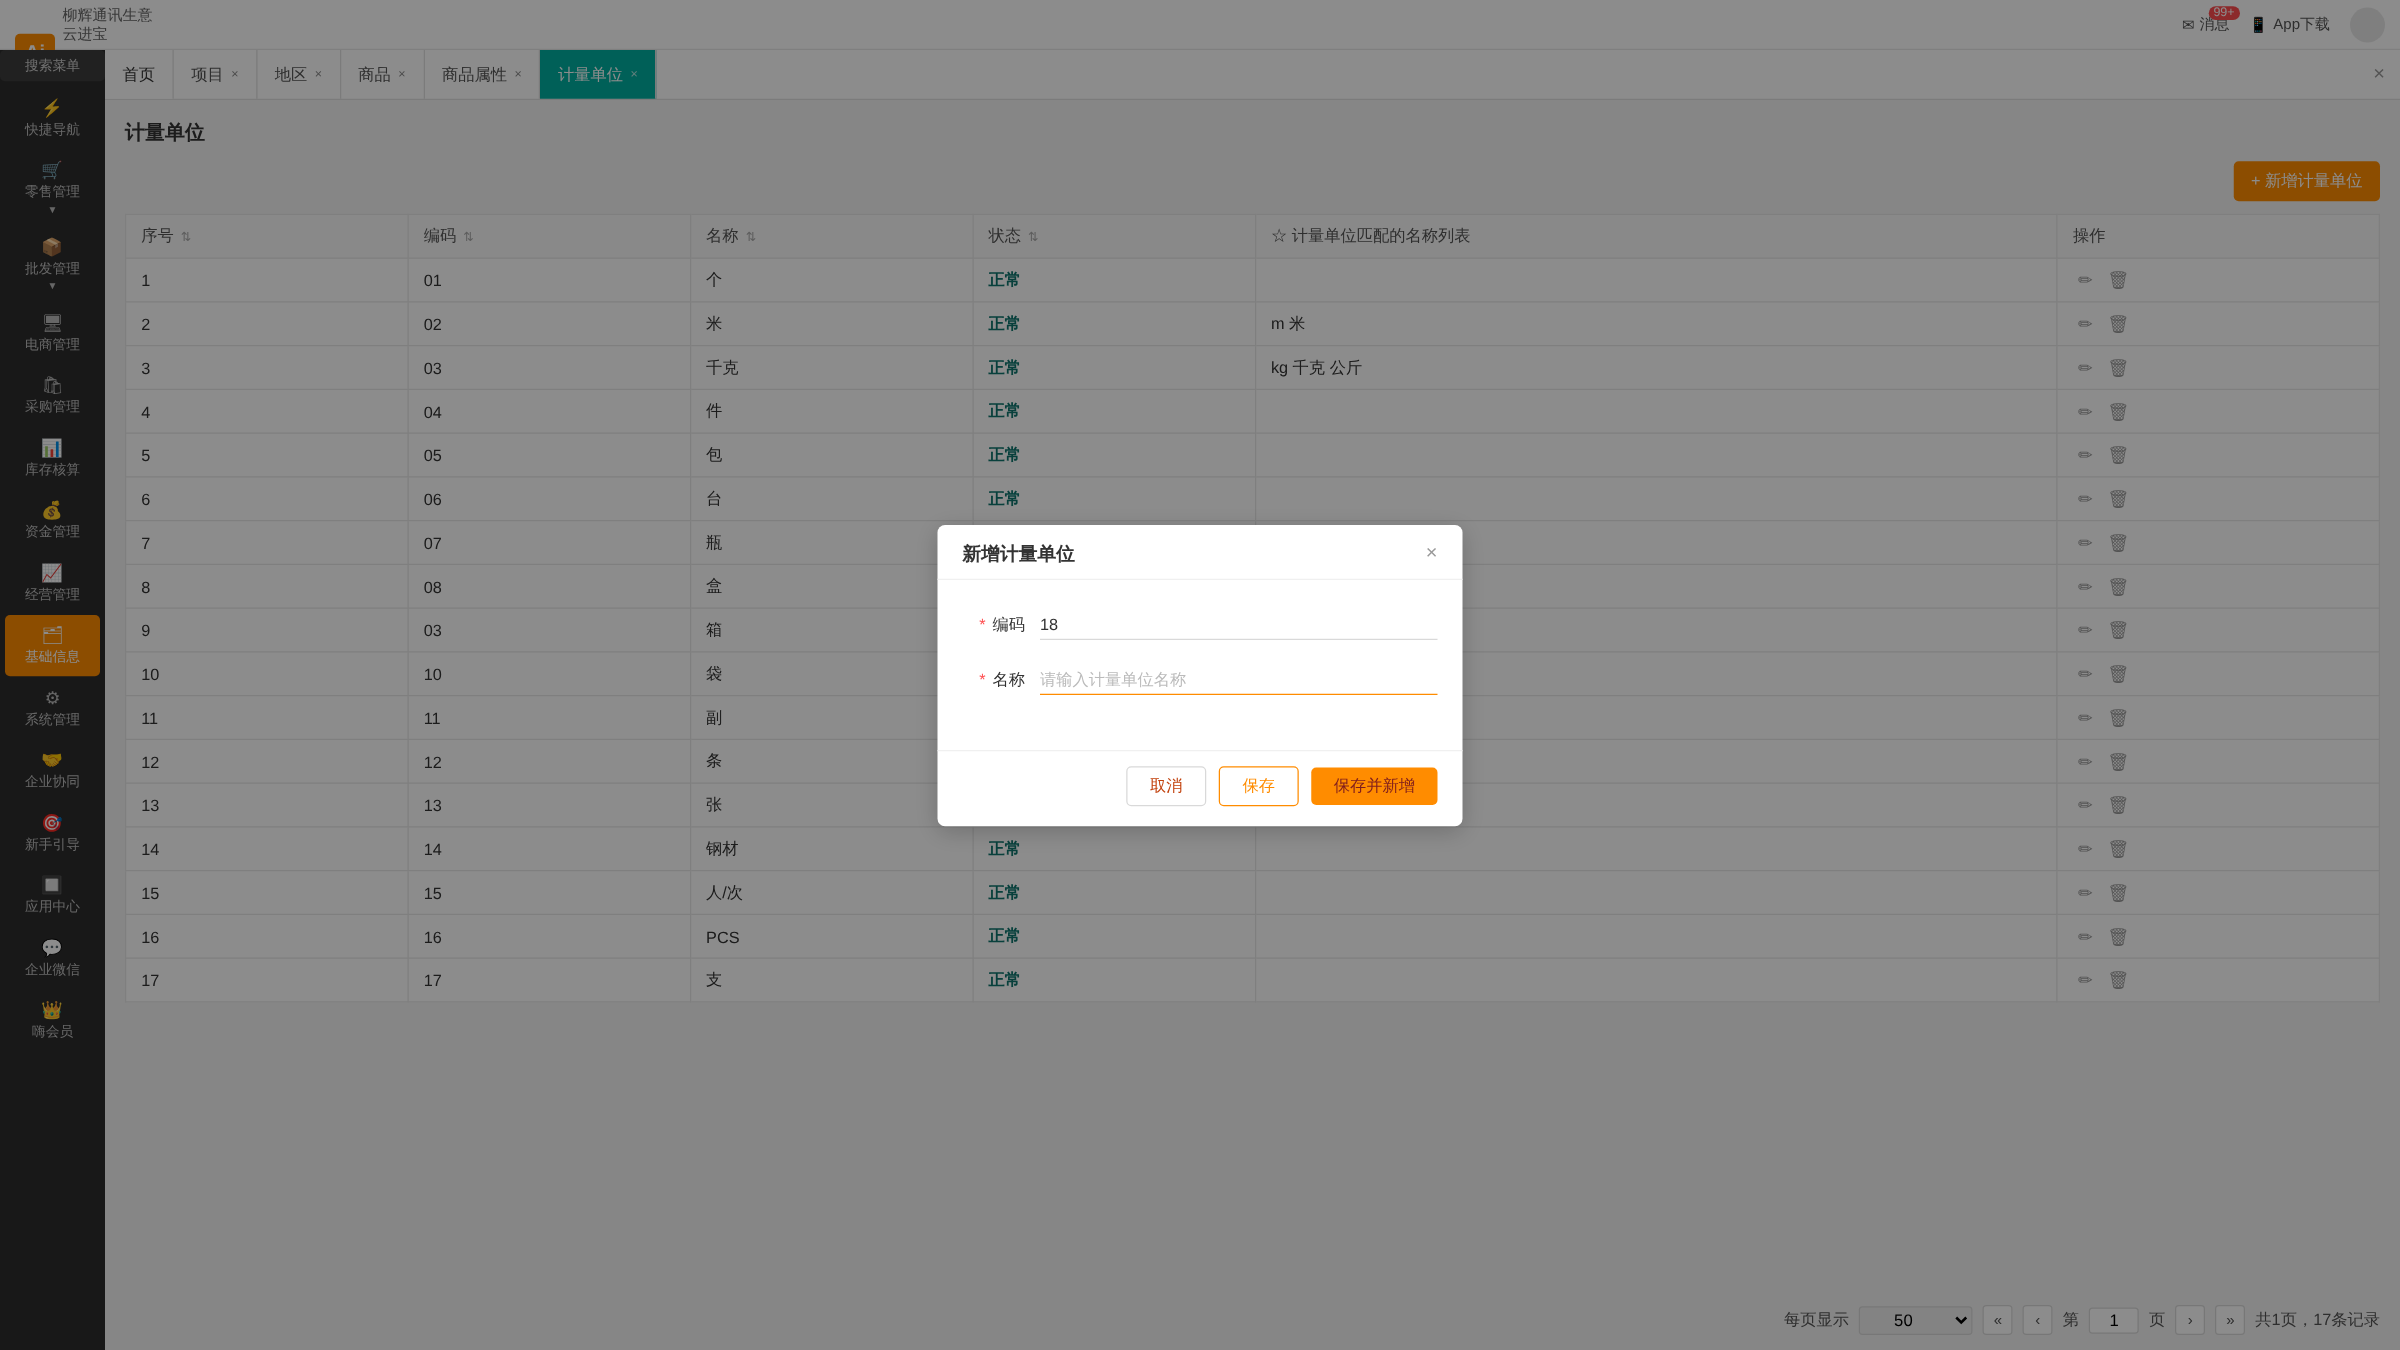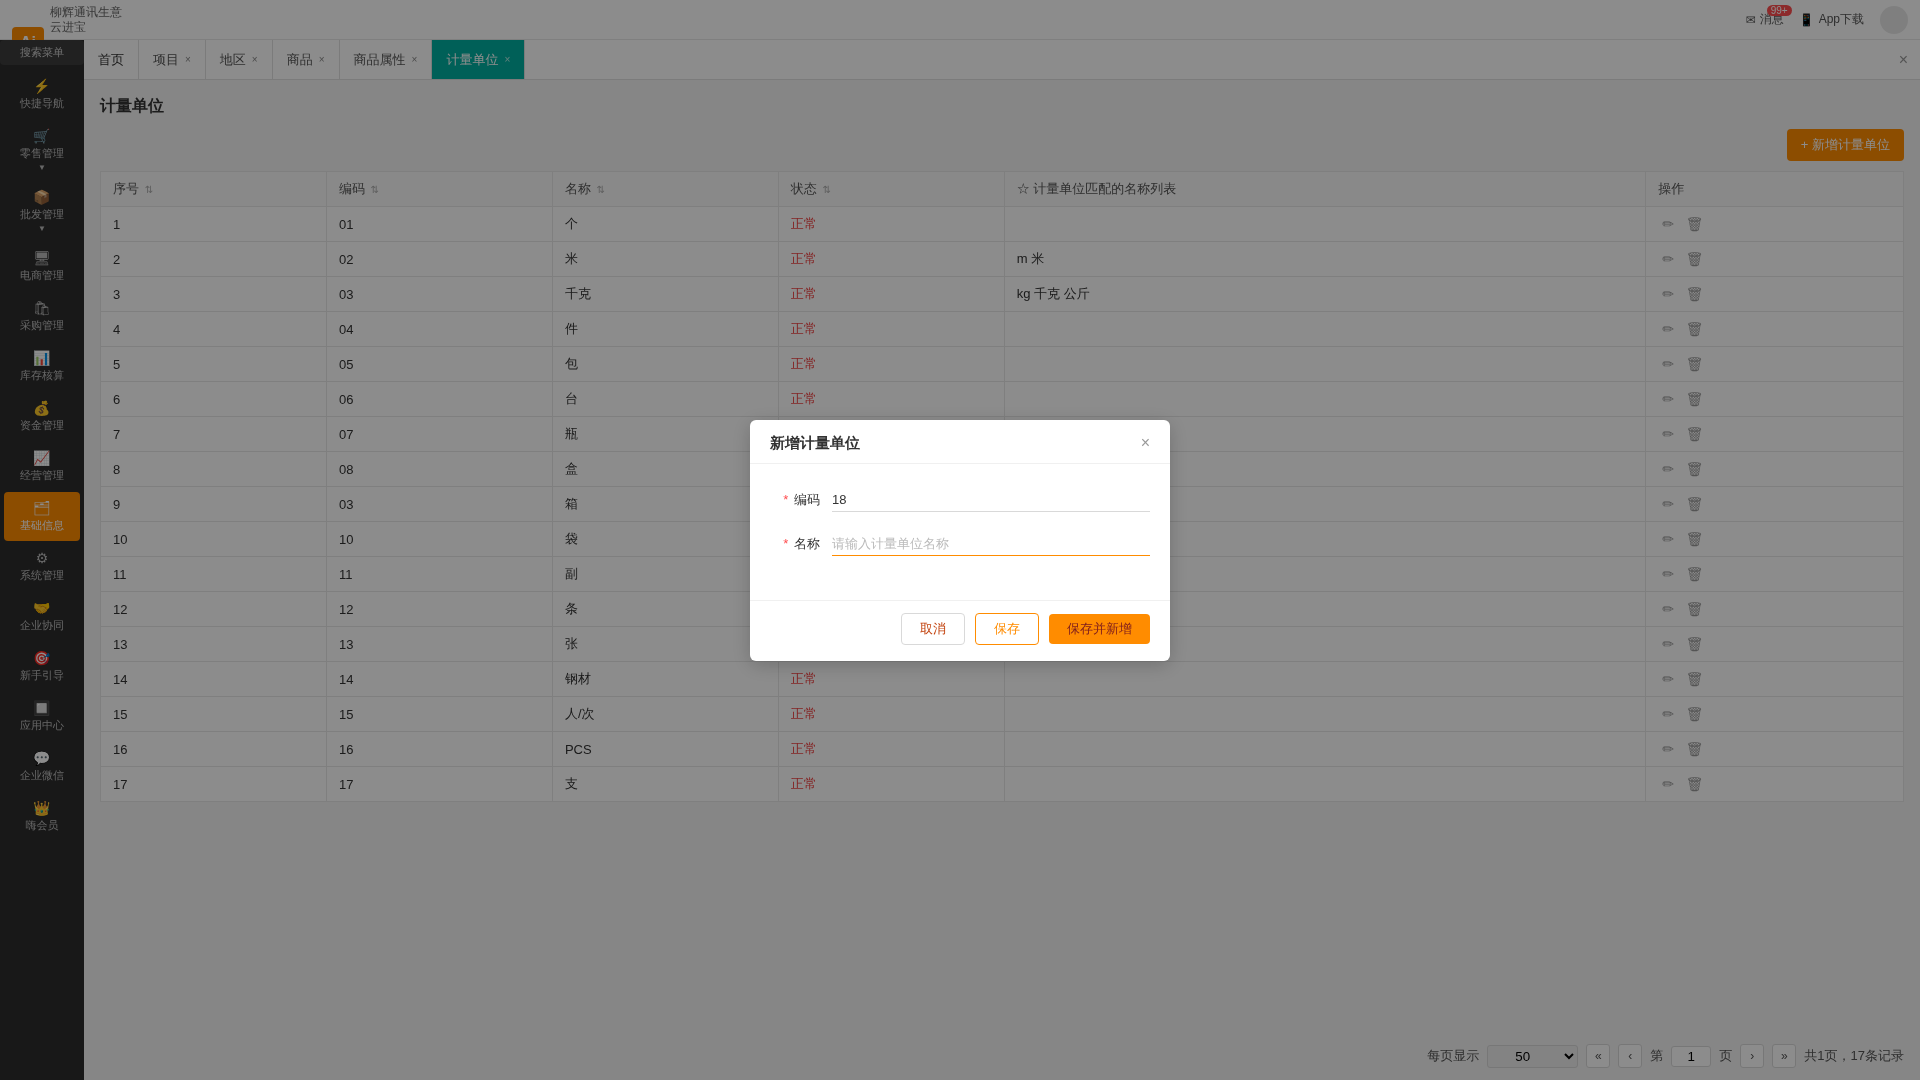--- a/index.html
+++ b/index.html
@@ -46,21 +46,21 @@
     .page-title { font-size: 16px; font-weight: bold; color: #333; margin-bottom: 12px; }
 
     
     .table-toolbar { display: flex; justify-content: flex-end; margin-bottom: 10px; }
     .btn-add { background: #ff8c00; color: white; border: none; padding: 7px 14px; border-radius: 4px; cursor: pointer; font-size: 13px; }
 
     
     .data-table { width: 100%; border-collapse: collapse; background: #fff; }
     .data-table th { background: #fafafa; border: 1px solid #e8e8e8; padding: 8px 12px; text-align: left; font-weight: normal; color: #555; font-size: 13px; white-space: nowrap; }
     .data-table td { border: 1px solid #e8e8e8; padding: 7px 12px; font-size: 13px; color: #333; }
-    .status-normal { color: #ef4444; }
+    .status-normal { color: #0f766e; font-weight: bold; }
     .action-btn { background: none; border: none; cursor: pointer; color: #999; font-size: 14px; padding: 2px 4px; }
 
     
     .pagination { display: flex; align-items: center; justify-content: flex-end; padding: 12px 16px; gap: 8px; font-size: 13px; color: #555; }
     .pagination select { border: 1px solid #d9d9d9; padding: 2px 23px; border-radius: 3px; }
     .pagination-btn { width: 24px; height: 24px; border: 1px solid #d9d9d9; background: #fff; border-radius: 3px; cursor: pointer; display: flex; align-items: center; justify-content: center; font-size: 12px; color: #555; }
     .pagination-btn:disabled { color: #ccc; cursor: not-allowed; }
     .pagination-input { width: 40px; border: 1px solid #d9d9d9; text-align: center; padding: 2px; border-radius: 3px; }
 
     

